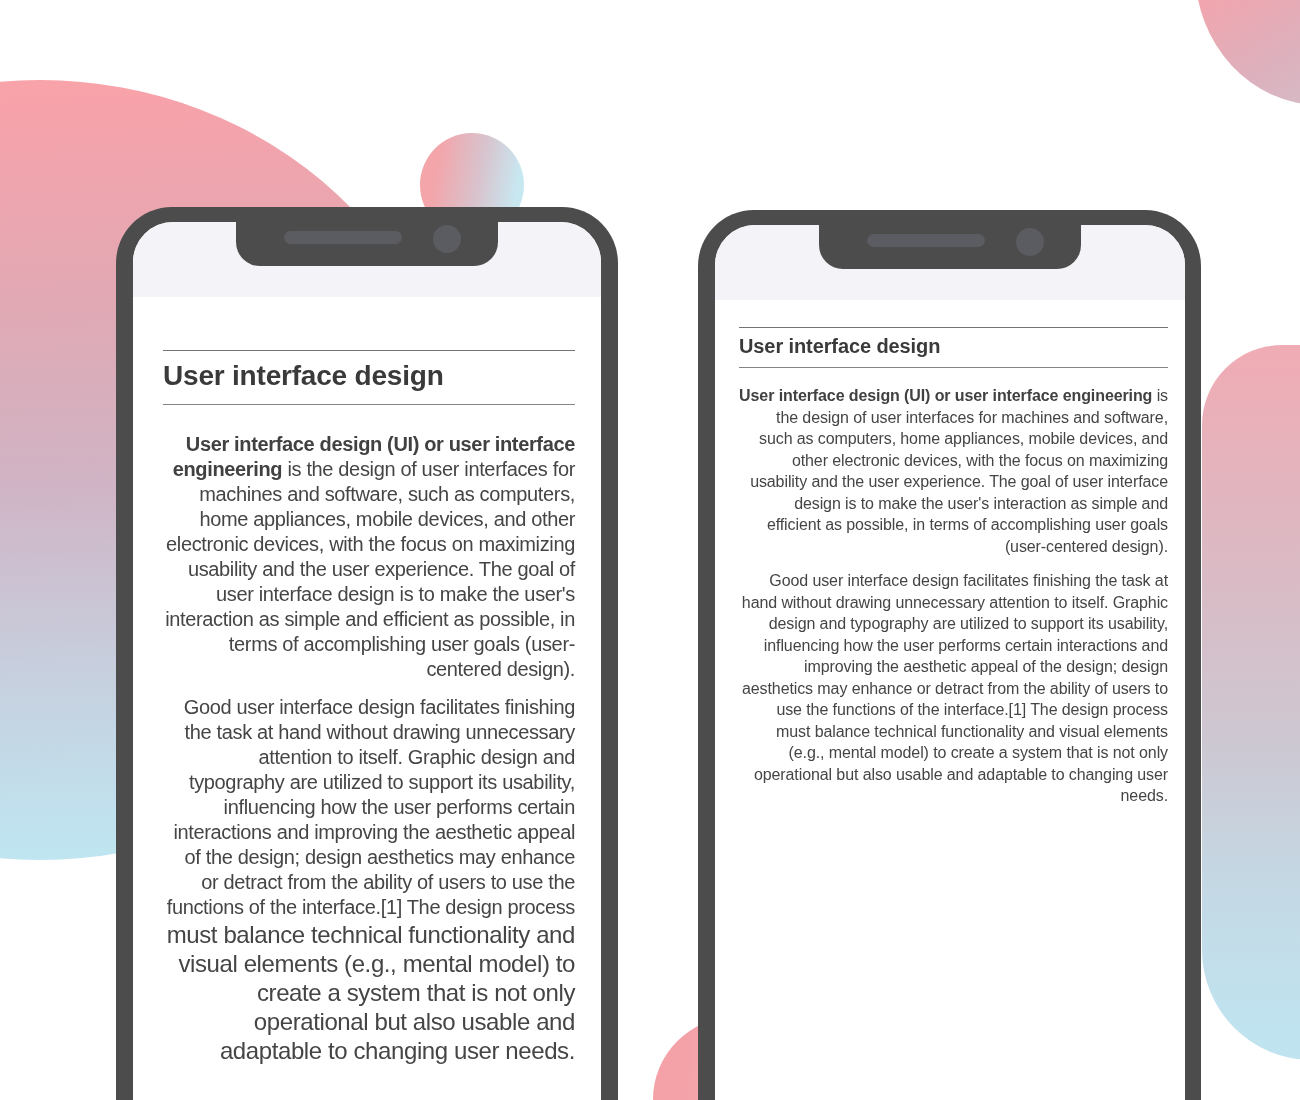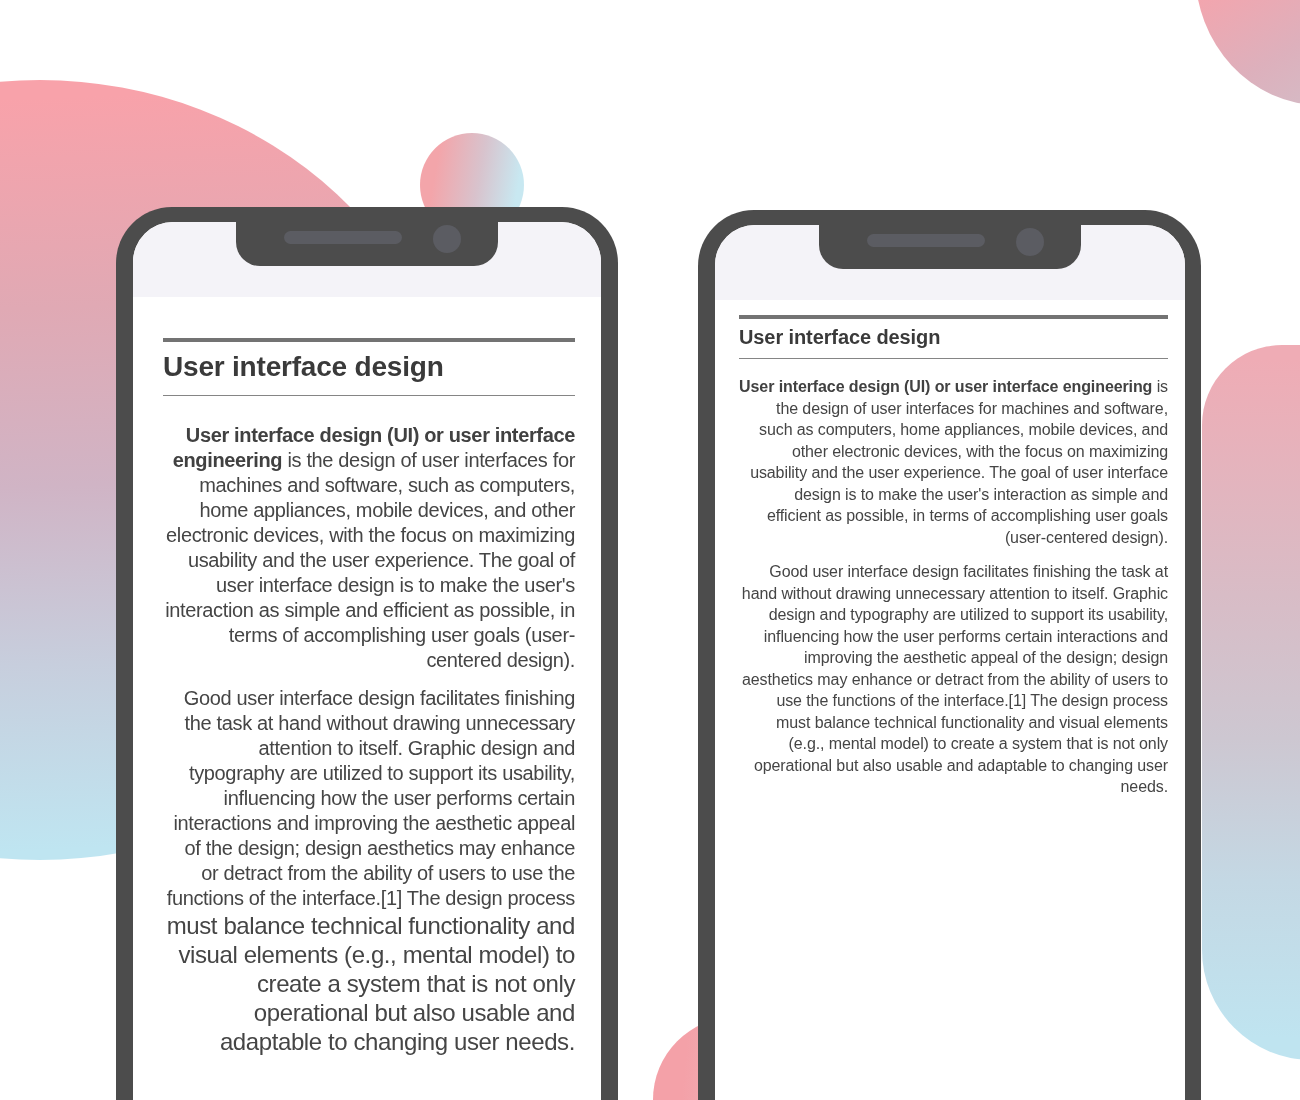--- a/index.html
+++ b/index.html
@@ -64,21 +64,21 @@
   .notch{
     position:absolute;top:0;left:50%;transform:translateX(-50%);
     width:262px;height:44px;background:#4c4c4c;border-radius:0 0 24px 24px;
   }
   .notch .speaker{position:absolute;left:48px;top:9px;width:118px;height:13px;border-radius:7px;background:#5b5c62;}
   .notch .camera{position:absolute;left:197px;top:3px;width:28px;height:28px;border-radius:50%;background:#5b5c62;}
   
   .content{position:absolute;left:0;right:0;top:75px;background:#ffffff;}
   .phone-left  .content{padding:41px 26px 0 30px;}
   .phone-right .content{padding:15px 17px 0 24px;}
-  .title-block{border-top:4px solid #737373;border-bottom:1px solid #858585;}
+  .title-block{border-top:1px solid #737373;border-bottom:1px solid #858585;margin-top:12px;}
   .phone-left  .title-block{padding:9px 0 12px 0;}
   .phone-right .title-block{padding:7px 0 9px 0;}
   .article-title{margin:0;color:#3a3a3a;font-weight:bold;}
   .phone-left  .article-title{font-size:28px;letter-spacing:-0.2px;}
   .phone-right .article-title{font-size:20px;letter-spacing:-0.1px;}
   .para{color:#454545;margin:0;text-align:right;}
   .phone-left  .para{font-size:20px;line-height:25px;letter-spacing:-0.35px;}
   .phone-right .para{font-size:16px;line-height:21.5px;letter-spacing:-0.1px;}
   .phone-left  .para.p1{margin-top:27px;}
   .phone-right .para.p1{margin-top:17px;}

